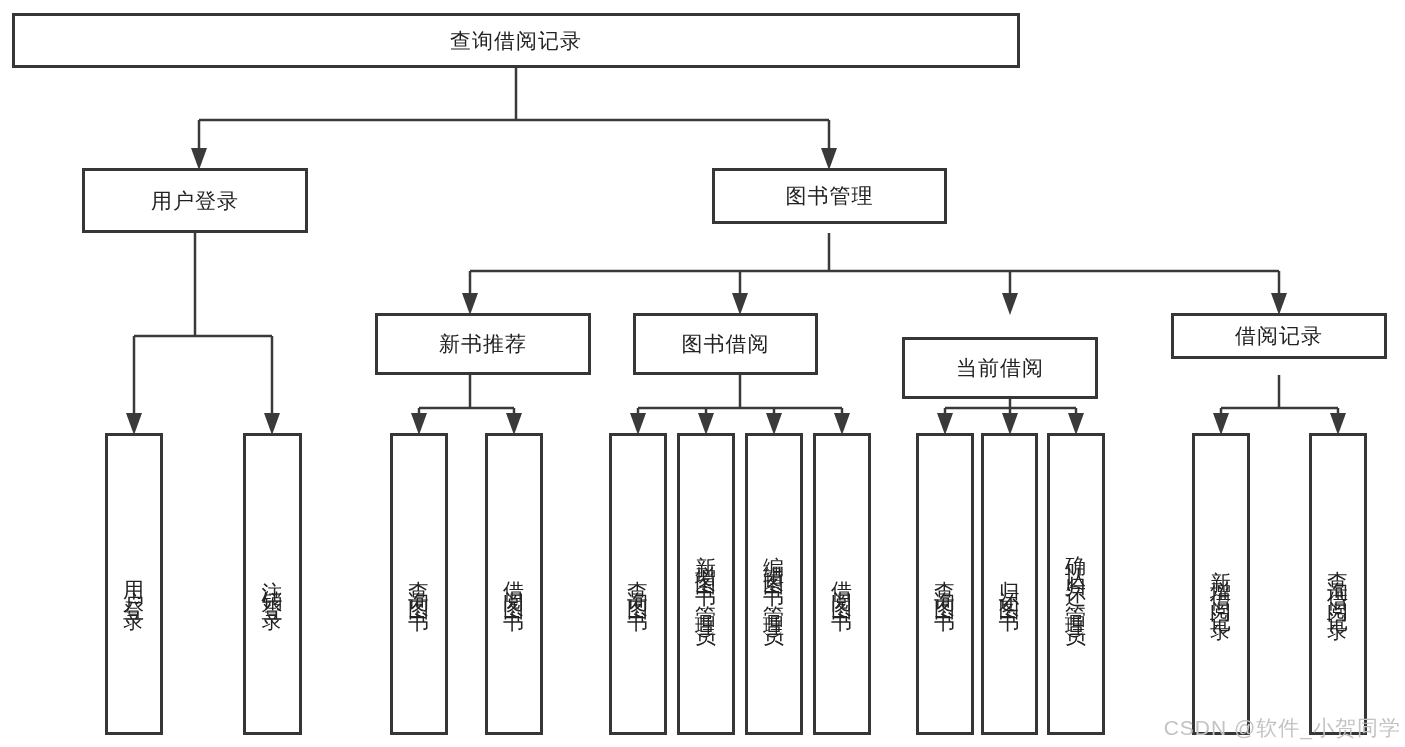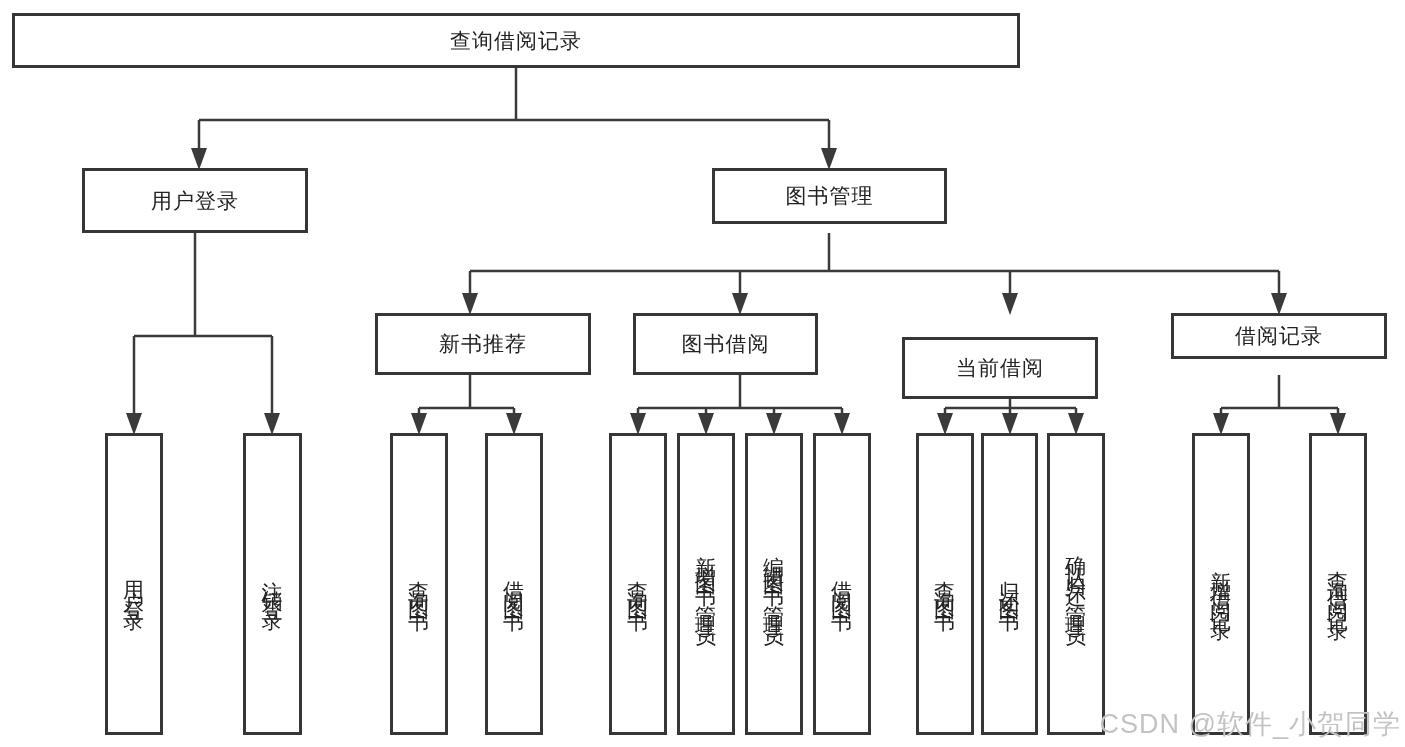--- a/index.html
+++ b/index.html
@@ -35,21 +35,21 @@
     text-orientation: mixed;
     letter-spacing: 10px;
     line-height: 1;
     white-space: nowrap;
   }
   .watermark {
     position: absolute;
     right: 4px;
     bottom: 5px;
     z-index: 3;
-    font-size: 27px;
+    font-size: 21px;
     color: #c3c3c3;
     letter-spacing: 1px;
     white-space: nowrap;
   }
 </style>
 </head>
 <body>
 
 <div class="canvas">
 

